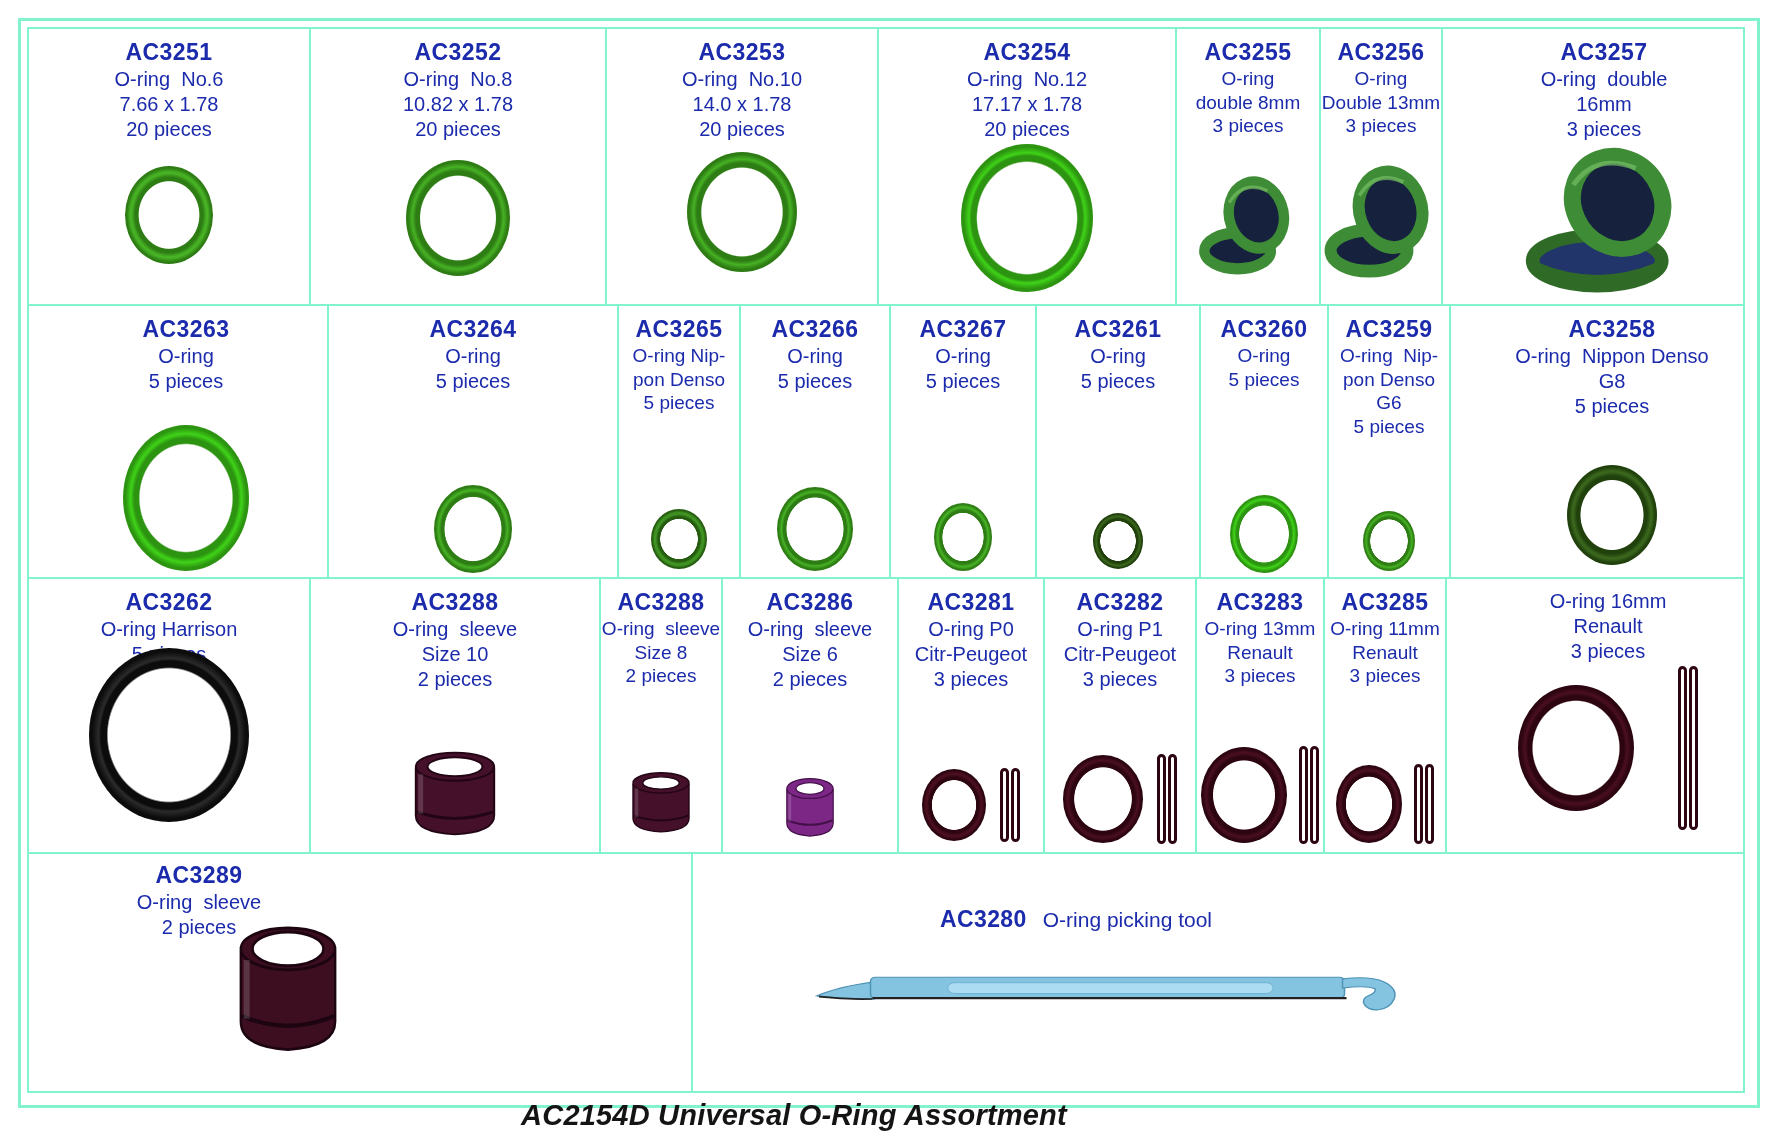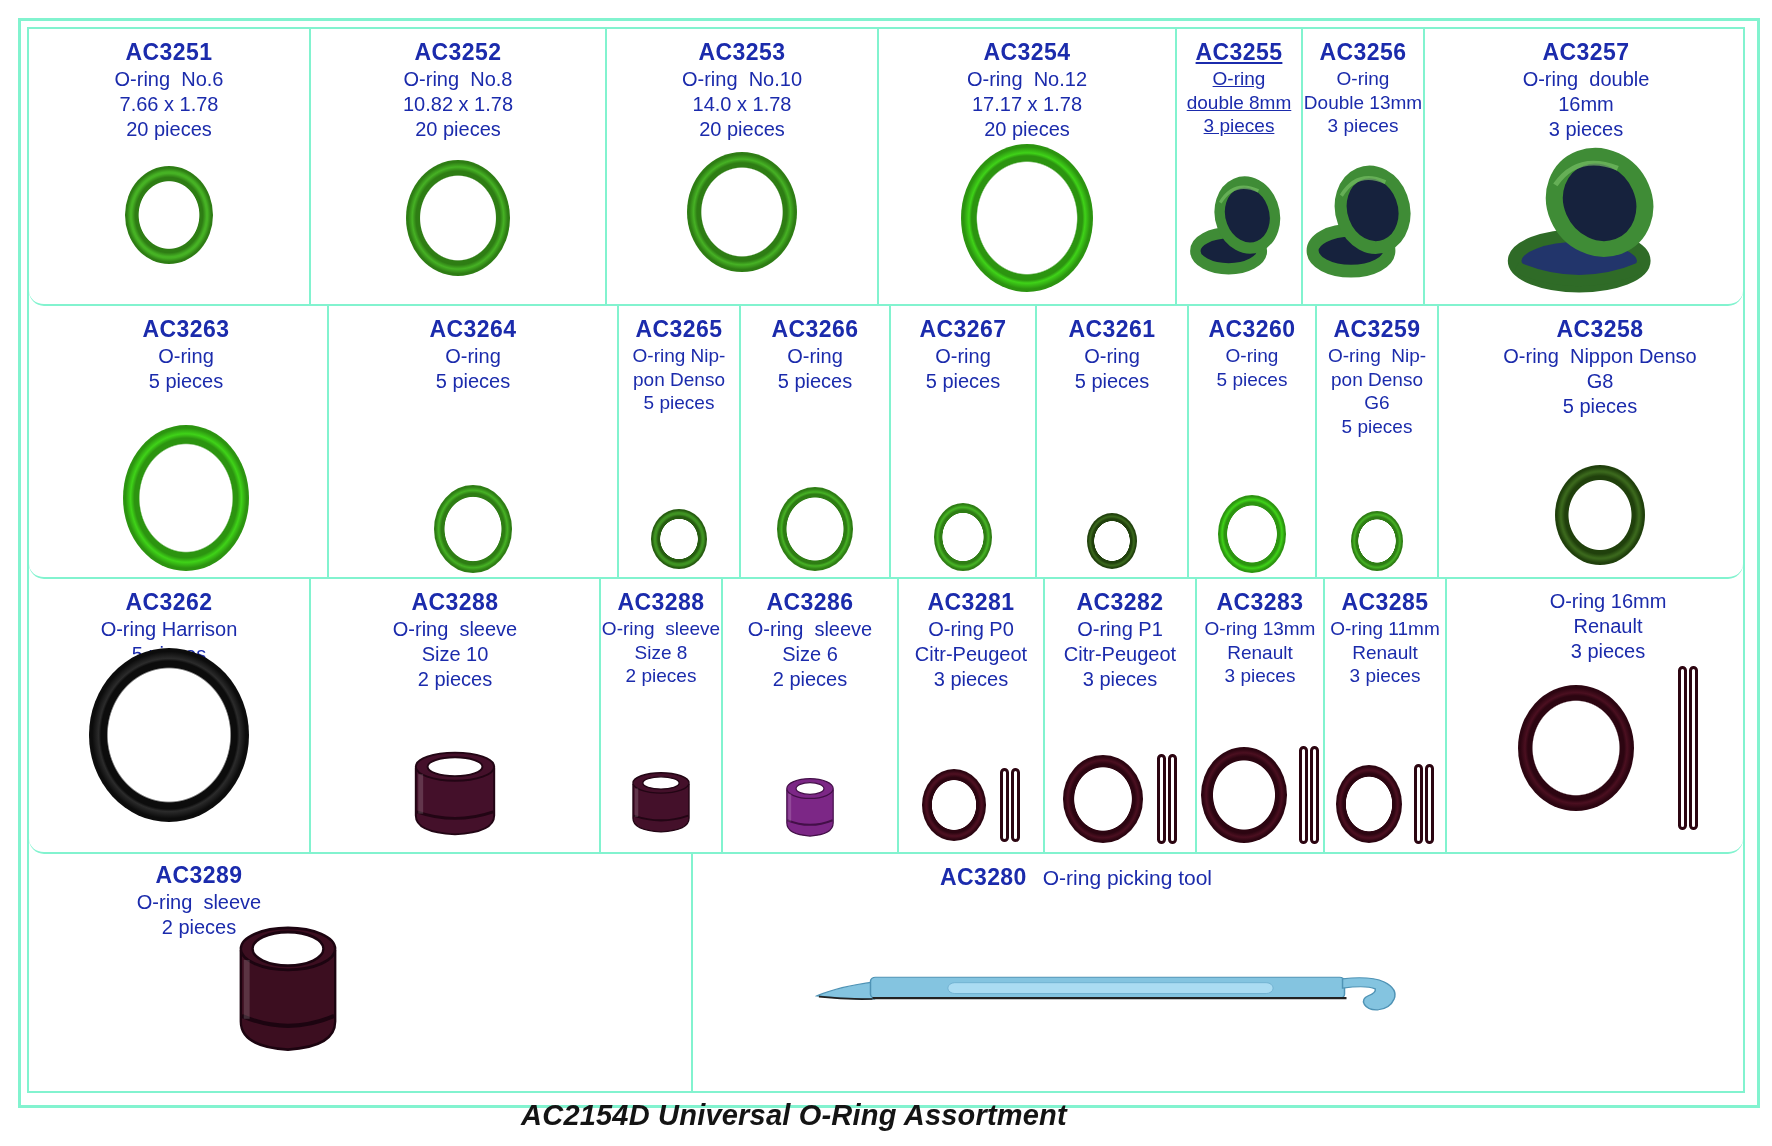--- a/index.html
+++ b/index.html
@@ -1,20 +1,20 @@
 <!DOCTYPE html>
 <html><head>
 <meta charset="utf-8">
 <style>
   html,body{margin:0;padding:0;background:#ffffff;}
   body{font-family:"Liberation Sans", sans-serif;}
   .page{position:relative;width:1772px;height:1146px;background:#fff;overflow:hidden;color:#1b2bac;}
   .frame{position:absolute;left:18px;top:18px;width:1736px;height:1084px;border:3px solid #82f3cf;box-sizing:content-box;}
   .grid{position:absolute;left:6px;top:6px;width:1718px;height:1066px;border:2px solid #82f3cf;box-sizing:border-box;}
-  .g-row{display:flex;border-bottom:2px solid #82f3cf;box-sizing:border-box;border-radius:15px;}
+  .g-row{display:flex;border-bottom:2px solid #82f3cf;box-sizing:border-box;}
   .g-row:last-child{border-bottom:none;}
   .cell{position:relative;border-right:2px solid #82f3cf;box-sizing:border-box;text-align:center;padding-top:10px;flex:0 0 auto;overflow:hidden;}
   .cell:last-child{border-right:none;}
   .pn{font-size:23px;font-weight:bold;letter-spacing:0.4px;margin-bottom:1px;}
   .dl{font-size:20px;line-height:1.24;white-space:pre;}
   .narrow .dl{font-size:19px;}
   .art{position:absolute;left:0;right:0;display:flex;justify-content:center;align-items:flex-end;}
   .ring{display:block;border-radius:50%;}
   .rs{display:flex;align-items:center;}
   .bars{display:flex;align-items:center;gap:2px;}
@@ -64,21 +64,21 @@
           </div>
           <div class="cell" style="width: 298px;">
             <div class="pn">AC3254</div>
             <div class="dl">O-ring  No.12</div>
             <div class="dl">17.17 x 1.78</div>
             <div class="dl">20 pieces</div>
             <div class="art" style="bottom: 12px;">
               <span class="ring" style="width: 132px; height: 148px; background: radial-gradient(closest-side, rgb(255, 255, 255) 0px, rgb(255, 255, 255) 75%, rgb(44, 148, 16) 77%, rgb(44, 148, 16) 84%, rgb(63, 211, 24) 88%, rgb(63, 211, 24) 88%, rgb(44, 148, 16) 96%, rgb(44, 148, 16) 100%);"></span>
             </div>
           </div>
-          <div class="cell narrow" style="width: 126px; text-decoration: underline;">
+          <div class="cell narrow" style="width: 144px;">
             <div class="pn">AC3255</div>
             <div class="dl">O-ring</div>
             <div class="dl">double 8mm</div>
             <div class="dl">3 pieces</div>
             <div class="art" style="bottom: 24px;">
               <span>
                 <svg width="104" height="112" viewBox="0 0 100 100" preserveAspectRatio="none">
     <ellipse cx="40" cy="74" rx="32" ry="16" fill="#16223d" stroke="#3f8c36" stroke-width="10"></ellipse>
     <g transform="rotate(-22 58 42)">
       <ellipse cx="58" cy="42" rx="26" ry="30" fill="#16223d" stroke="#3f8c36" stroke-width="10"></ellipse>
@@ -159,21 +159,21 @@
             </div>
           </div>
           <div class="cell" style="width: 146px;">
             <div class="pn">AC3267</div>
             <div class="dl">O-ring</div>
             <div class="dl">5 pieces</div>
             <div class="art" style="bottom: 6px;">
               <span class="ring" style="width: 58px; height: 68px; background: radial-gradient(closest-side, rgb(255, 255, 255) 0px, rgb(255, 255, 255) 70%, rgb(46, 125, 20) 72%, rgb(46, 125, 20) 79%, rgb(70, 178, 36) 87%, rgb(70, 178, 36) 88%, rgb(46, 125, 20) 96%, rgb(46, 125, 20) 100%);"></span>
             </div>
           </div>
-          <div class="cell" style="width: 152px;">
+          <div class="cell" style="width: 164px;">
             <div class="pn">AC3261</div>
             <div class="dl">O-ring</div>
             <div class="dl">5 pieces</div>
             <div class="art" style="bottom: 8px;">
               <span class="ring" style="width: 50px; height: 56px; background: radial-gradient(closest-side, rgb(255, 255, 255) 0px, rgb(255, 255, 255) 70%, rgb(32, 64, 12) 72%, rgb(32, 64, 12) 79%, rgb(58, 103, 28) 87%, rgb(58, 103, 28) 88%, rgb(32, 64, 12) 96%, rgb(32, 64, 12) 100%);"></span>
             </div>
           </div>
           <div class="cell narrow" style="width: 128px;">
             <div class="pn">AC3260</div>
             <div class="dl">O-ring</div>
@@ -346,21 +346,21 @@
             </div>
             <span class="abs" style="left: 200px; top: 64px;"><span><svg width="118" height="140" viewBox="0 0 100 100" preserveAspectRatio="none">
     <path d="M10,24 L10,74 Q10,92 50,94 Q90,92 90,74 L90,24 Z" fill="#3c0e20" stroke="#1c0410" stroke-width="2"></path>
     <path d="M11,70 Q50,84 89,70" fill="none" stroke="#1c0410" stroke-width="3"></path>
     <ellipse cx="50" cy="22" rx="40" ry="15" fill="#3c0e20" stroke="#1c0410" stroke-width="2"></ellipse>
     <ellipse cx="50" cy="22" rx="30" ry="12" fill="#ffffff" stroke="#1c0410" stroke-width="2"></ellipse>
     <path d="M15,30 L15,72" stroke="rgba(255,255,255,0.16)" stroke-width="5"></path>
   </svg></span></span>
           </div>
           <div class="cell" style="width: 1050px;">
-            <div class="tool-head" style="transform: translateX(-142px);"><span class="pn pn-inline">AC3280</span><span class="tool-label">O-ring picking tool</span></div>
+            <div class="tool-head" style="margin-top: 42px; transform: translateX(-142px);"><span class="pn pn-inline">AC3280</span><span class="tool-label">O-ring picking tool</span></div>
             <span class="abs" style="left: 118px; top: 100px;"><span><svg width="595" height="62" viewBox="0 0 600 80" preserveAspectRatio="none">
     <path d="M6,54 Q28,42 64,36 L64,58 Q30,58 6,54 Z" fill="#84c4e0" stroke="#4f93b5" stroke-width="1.5"></path>
     <rect x="60" y="30" width="478" height="27" rx="5" fill="#84c4e0" stroke="#4f93b5" stroke-width="1.5"></rect>
     <rect x="138" y="37" width="328" height="14" rx="7" fill="#abdcf2" stroke="#6fb0cf" stroke-width="1"></rect>
     <path d="M536,32 Q564,28 578,36 Q592,45 588,58 Q584,70 572,72 Q562,73 558,65 Q555,58 562,54 Q570,50 569,45 Q560,40 536,44 Z" fill="#84c4e0" stroke="#4f93b5" stroke-width="1.5"></path>
     <path d="M62,57 L540,57" stroke="#222222" stroke-width="3"></path>
     <path d="M8,55 Q35,59 62,58" stroke="#222222" stroke-width="2" fill="none"></path>
   </svg></span></span>
           </div>
         </div>

